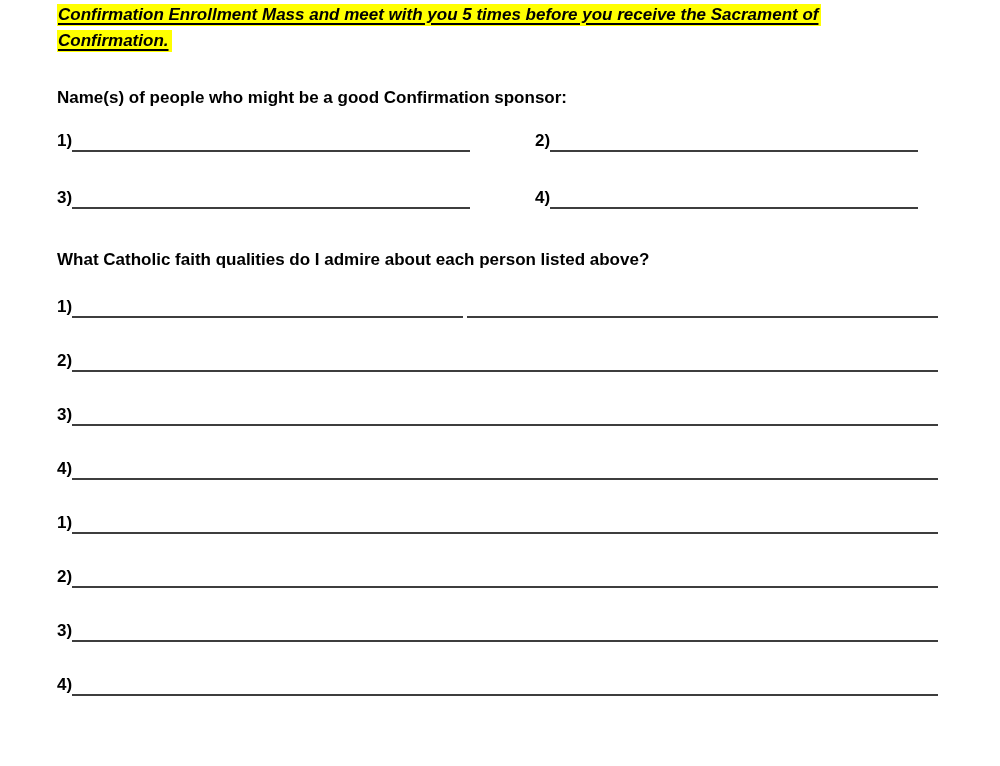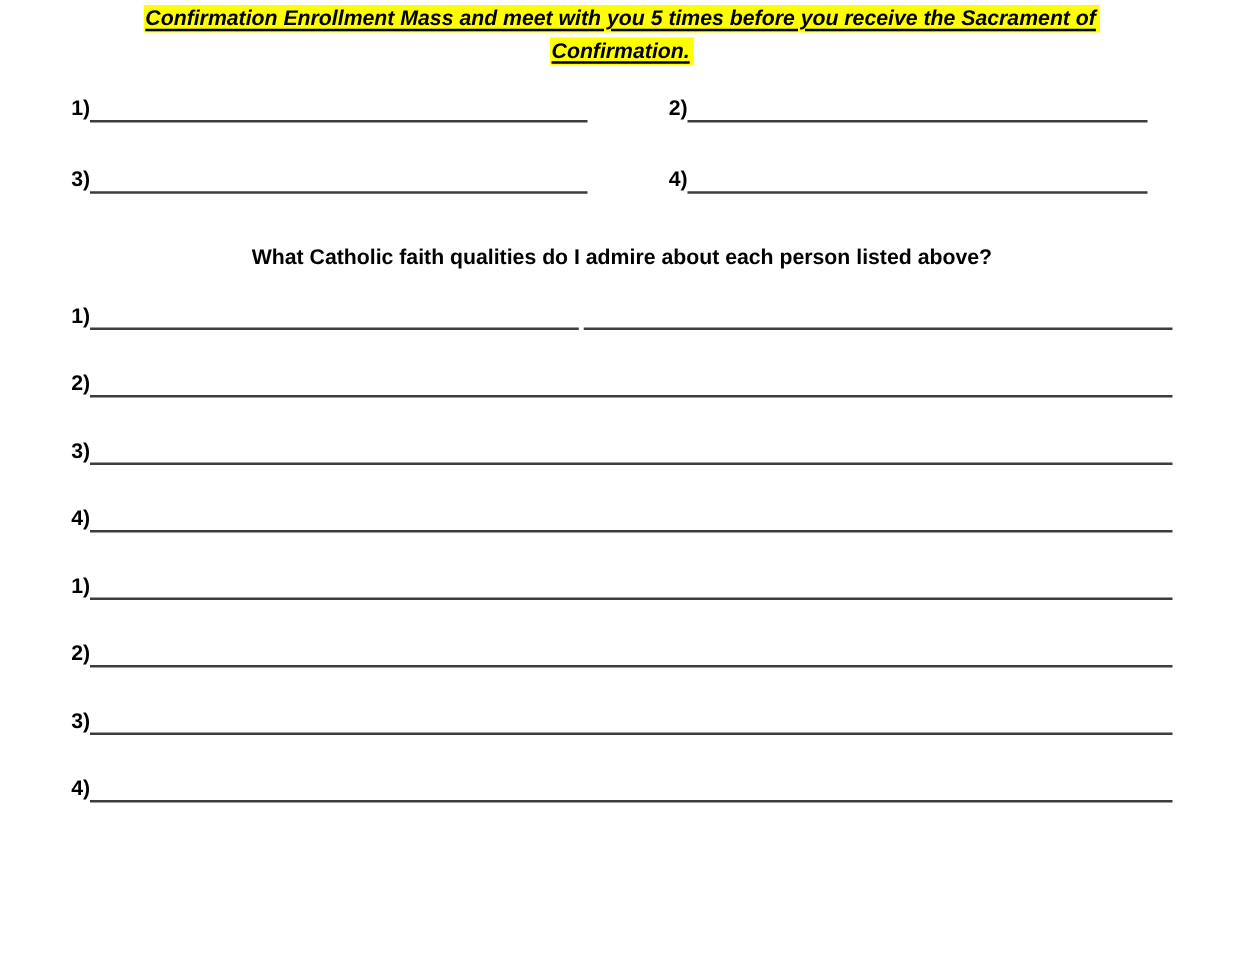--- a/index.html
+++ b/index.html
@@ -17,37 +17,36 @@
   .doc {
     padding: 2px 62px 0 57px;
   }
   
   .intro {
     margin: 0;
     font-size: 17px;
     font-weight: bold;
     font-style: italic;
     line-height: 26px;
-    text-align: center;
   }
   .hl {
     text-decoration: underline;
     text-decoration-thickness: 2px;
     text-underline-offset: 3px;
     padding: 1px 3px 2px 1px;
   }
   
   .heading {
     margin: 0;
     font-size: 17px;
     font-weight: bold;
     line-height: 20px;
   }
   .heading-sponsors   { margin-top: 34px; }
-  .heading-qualities  { margin-top: 41px; text-align: center; }
+  .heading-qualities  { margin-top: 41px; }
   .heading-why        { margin-top: 30px; }
   
   .blank {
     display: flex;
     align-items: flex-end;
     height: 22px;
   }
   .num {
     font-weight: bold;
     font-size: 17px;
@@ -81,20 +80,21 @@
 </head>
 <body>
 
 <div class="doc">
 
   <p class="intro">
     <span class="hl" style="background-color: rgb(255, 255, 0);">Confirmation Enrollment Mass and meet with you 5 times before you receive the Sacrament of</span><br>
     <span class="hl" style="background-color: rgb(255, 255, 0);">Confirmation.</span>
   </p>
 
+  <h2 class="heading heading-sponsors">Name(s) of people who might be a good Confirmation sponsor:</h2>
 
   <div class="two-col">
     <div class="blank">
       <span class="num">1)</span>
       <span class="rule"></span>
     </div>
     <div class="blank">
       <span class="num">2)</span>
       <span class="rule"></span>
     </div>

